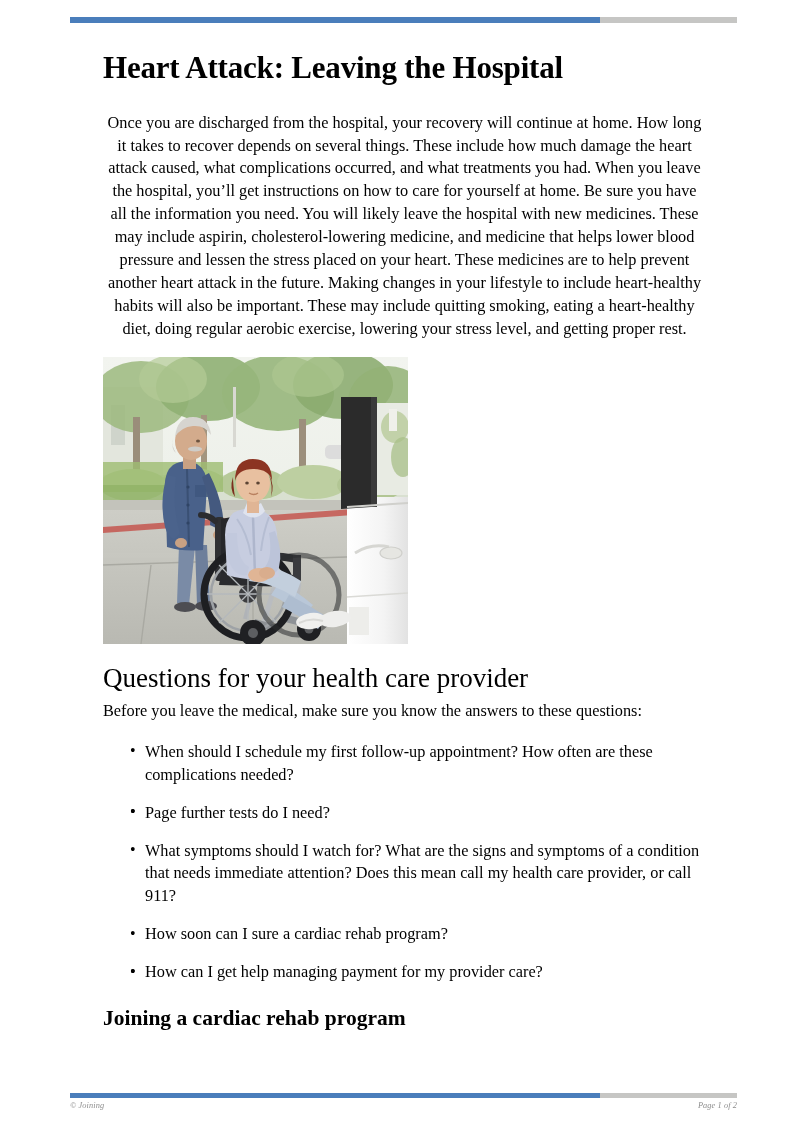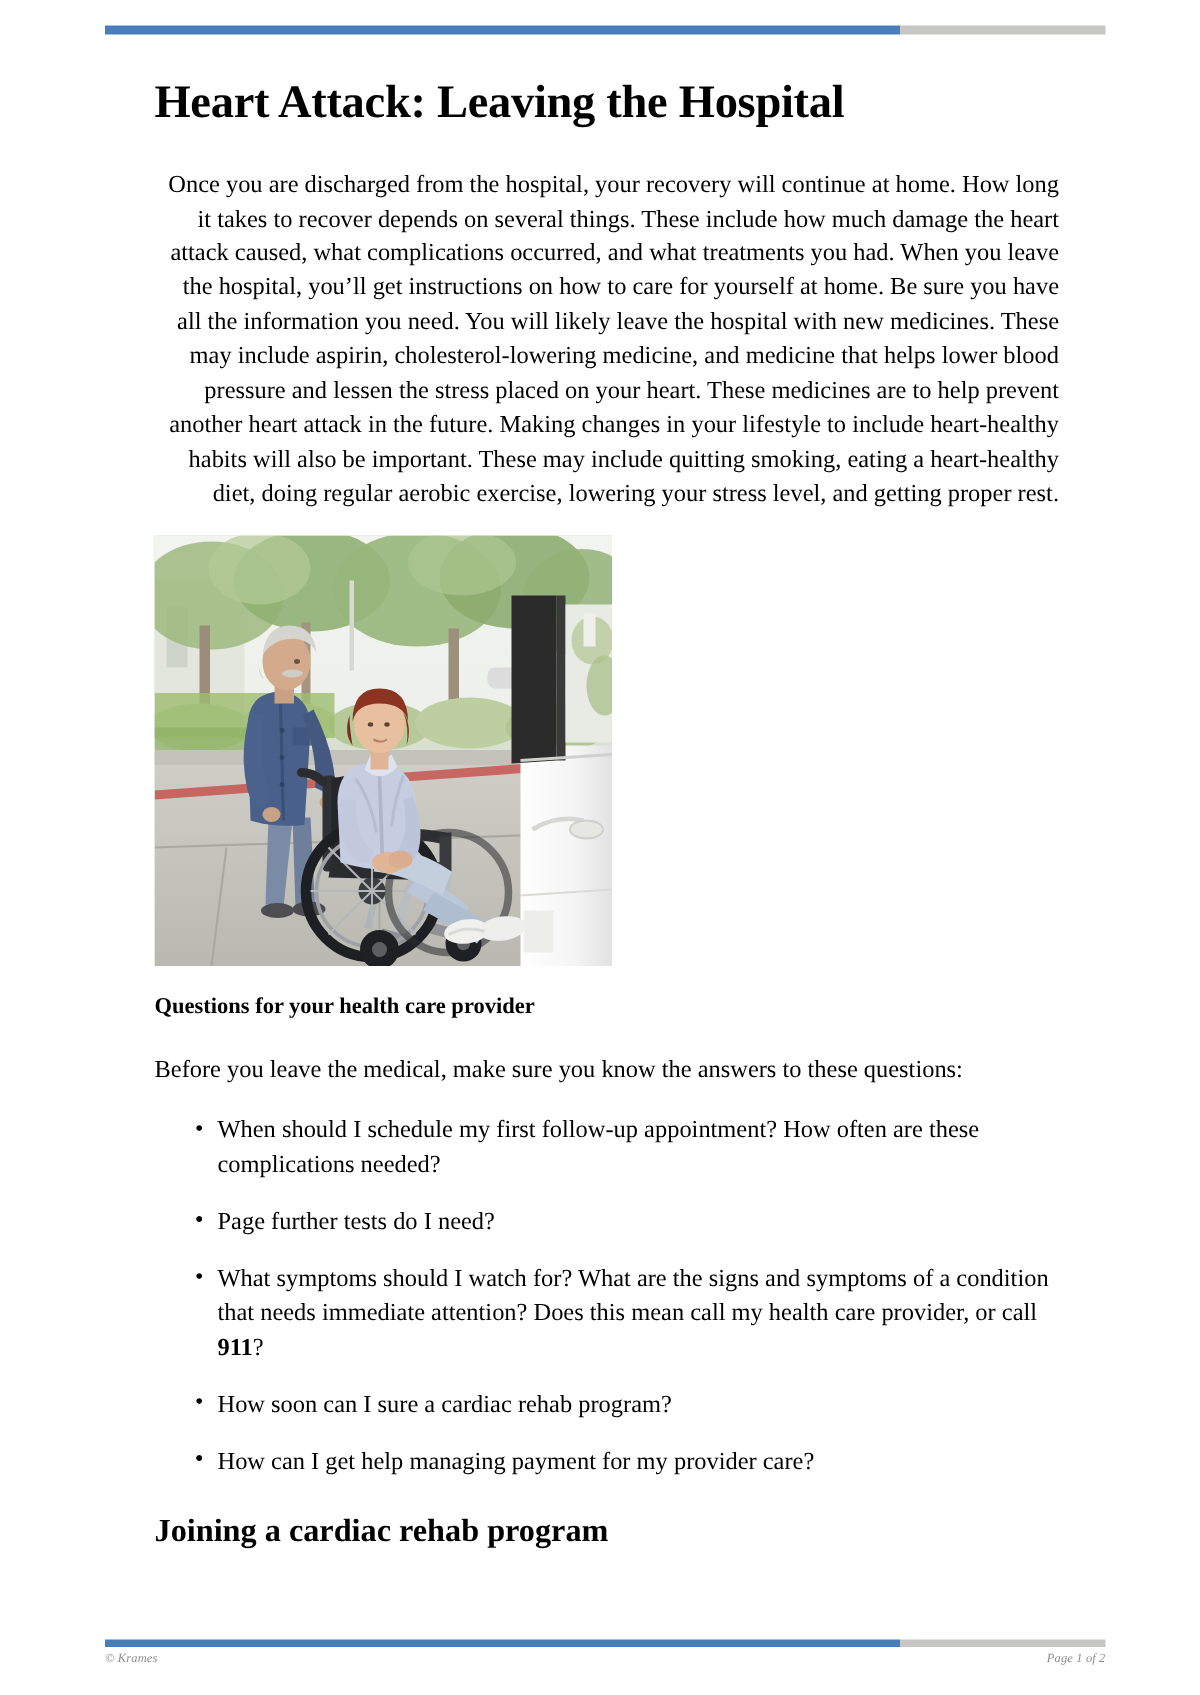--- a/index.html
+++ b/index.html
@@ -53,38 +53,38 @@
     font-weight: bold;
     line-height: 1.15;
     margin: 0 0 26px 0;
     letter-spacing: -0.2px;
   }
 
   p.body-text {
     font-size: 16.3px;
     line-height: 1.405;
     margin: 0 0 16px 0;
-    text-align: right;
+    text-align: center;
   }
 
   
   .photo-wrap {
     margin: 12px 0 18px 0;
     width: 305px;
     height: 287px;
     overflow: hidden;
     background: #d8dcd2;
   }
   .photo-wrap svg { display: block; }
 
   h2.section-heading {
-    font-size: 15px;
-    font-weight: bold;
+    font-size: 27px;
+    font-weight: normal;
     line-height: 1.2;
-    margin: 0 0 22px 0;
+    margin: 0 0 6px 0;
   }
 
   p.lead-text {
     font-size: 16.3px;
     line-height: 1.405;
     margin: 0 0 18px 0;
   }
 
   ul.question-list {
     list-style: none;
@@ -98,21 +98,21 @@
     padding-left: 42px;
     margin-bottom: 15px;
   }
   ul.question-list li .bullet {
     position: absolute;
     left: 27px;
     top: -0.5px;
     font-size: 16px;
     line-height: 1.405;
   }
-  ul.question-list li b { font-weight: bold; margin-top: 47px; }
+  ul.question-list li b { font-weight: normal; margin-top: 47px; }
 
   h2.section-heading-last {
     font-size: 21.5px;
     font-weight: bold;
     line-height: 1.2;
     margin: 22px 0 0 0;
   }
 
   
   .footer-rule {
@@ -382,17 +382,17 @@
     <h2 class="section-heading-last">Joining a cardiac rehab program</h2>
 
   </div>
 
   <div class="footer-rule">
     <div class="seg-blue" style="background:#4a7ebb;"></div>
     <div class="seg-gray" style="background:#c6c6c4;"></div>
   </div>
 
   <div class="footer-bar">
-    <span class="copyright">© Krames</span>
+    <span class="copyright">© Joining</span>
     <span class="pagenum">Page 1 of 2</span>
   </div>
 
 </div>
 
 </body></html>

